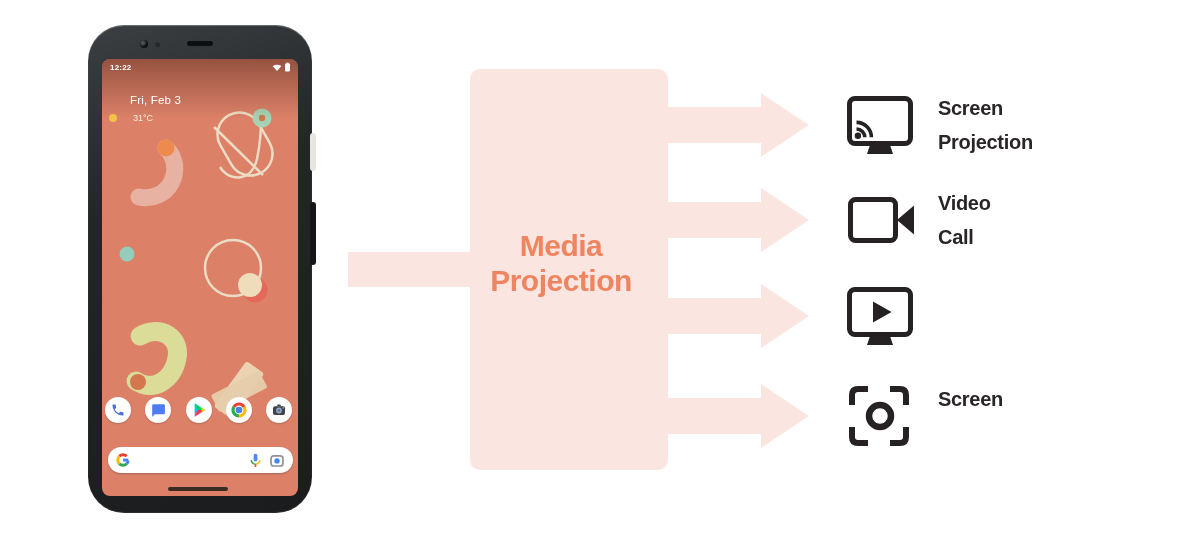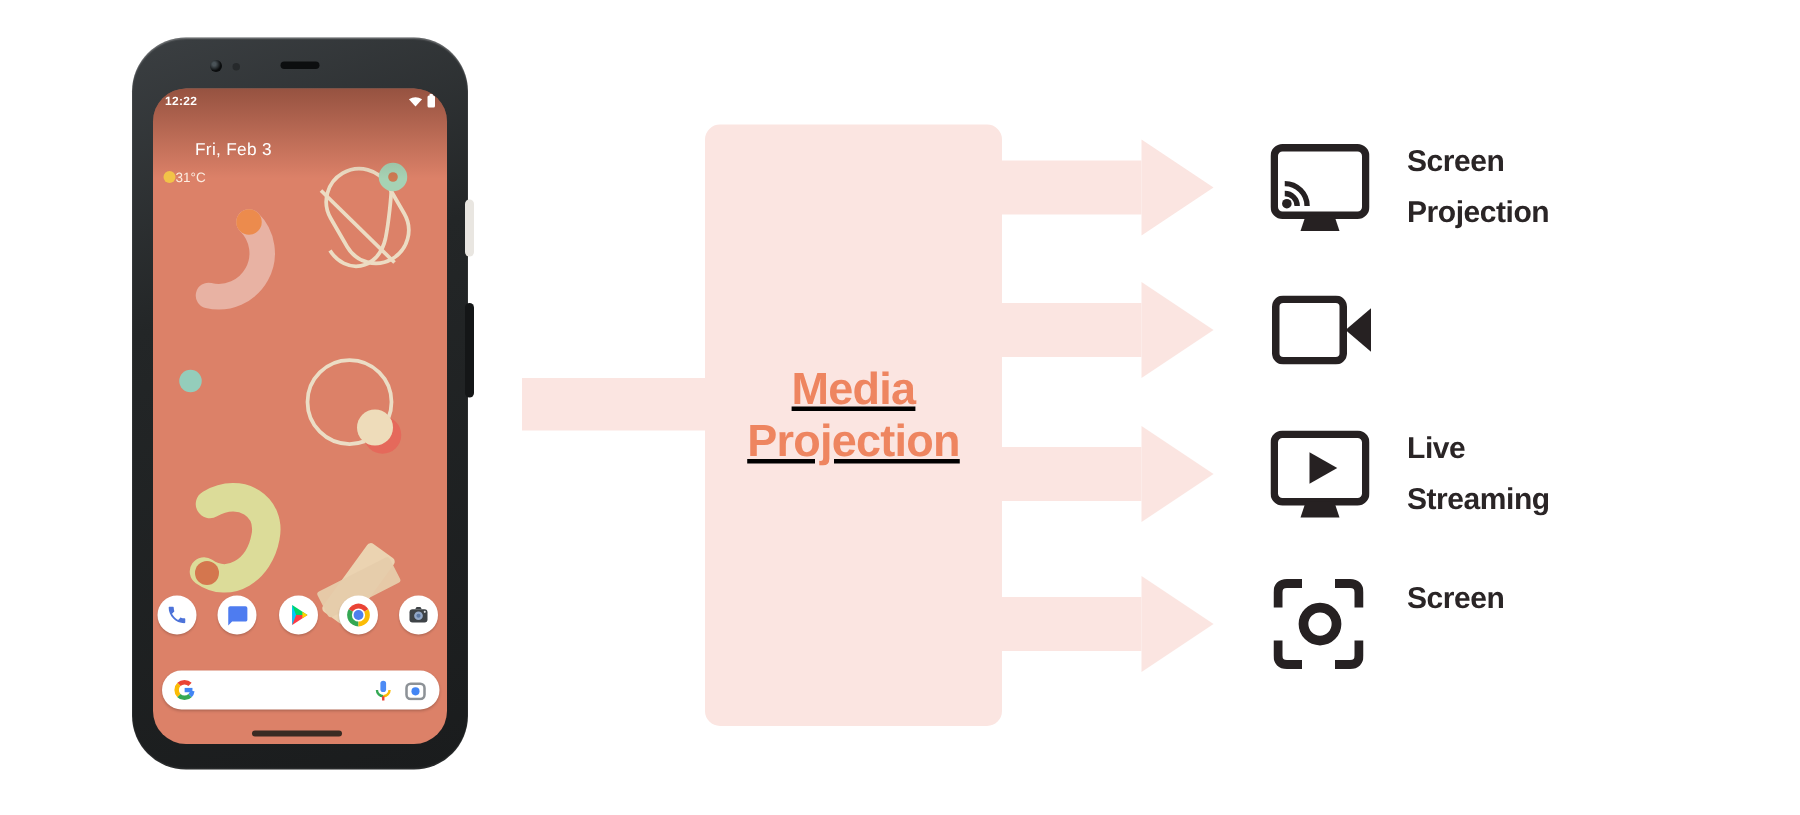--- a/index.html
+++ b/index.html
@@ -11,48 +11,48 @@
          background:linear-gradient(160deg,#3b3f42 0%,#232627 35%,#1a1c1d 100%);
          box-shadow:inset 0 1px 1px rgba(255,255,255,.28), inset 0 -1px 1px rgba(255,255,255,.08);}
   .side-btn{position:absolute;border-radius:3px;}
   .btn-power{right:-4px;top:108px;width:6px;height:38px;background:#e9e6e1;}
   .btn-vol{right:-4px;top:177px;width:6px;height:63px;background:#141617;}
   .cam-dot{position:absolute;left:52px;top:15px;width:8px;height:8px;border-radius:50%;
            background:radial-gradient(circle at 35% 35%,#4a5358 15%,#0a0c0d 60%);}
   .sensor-dot{position:absolute;left:67px;top:17px;width:5px;height:5px;border-radius:50%;background:#26292b;}
   .speaker{position:absolute;left:99px;top:16px;width:26px;height:5px;border-radius:3px;background:#0c0e0f;}
 
-  .screen{position:absolute;left:14px;top:34px;width:196px;height:437px;border-radius:22px;
+  .screen{position:absolute;left:14px;top:34px;width:196px;height:437px;border-radius:8px;
           overflow:hidden;background:#dc8168;}
   .wallpaper{position:absolute;left:0;top:0;}
   .scrim{position:absolute;left:0;top:0;width:100%;height:60px;
          background:linear-gradient(rgba(45,12,5,.40),rgba(45,12,5,0));}
   .statusbar{position:absolute;left:8px;right:7px;top:2px;height:12px;display:flex;
              justify-content:space-between;align-items:center;color:#fff;
              font-size:8px;font-weight:700;letter-spacing:.2px;}
   .sicons{display:flex;align-items:center;gap:2px;}
   .lock-date{position:absolute;left:7px;top:35px;color:#ffffff;font-size:11.5px;letter-spacing:.2px;padding-left:21px;}
-  .weather{position:absolute;left:7px;top:54px;display:flex;align-items:center;gap:0;
+  .weather{position:absolute;left:7px;top:54px;display:flex;align-items:center;gap:16px;
            color:rgba(255,246,236,.92);font-size:9px;}
   .sun{width:8px;height:8px;border-radius:50%;background:#f2c348;display:inline-block;}
 
   .dock-app{position:absolute;width:26px;height:26px;border-radius:50%;background:#ffffff;
             top:338px;display:flex;align-items:center;justify-content:center;
             box-shadow:0 1px 1.5px rgba(0,0,0,.18);}
   .searchbar{position:absolute;left:6px;top:388px;width:185px;height:26px;border-radius:13px;
              background:#ffffff;box-shadow:0 1px 2px rgba(0,0,0,.22);
              display:flex;align-items:center;justify-content:space-between;padding:0 9px 0 8px;
              box-sizing:border-box;}
   .sb-right{display:flex;align-items:center;gap:9px;}
   .home-ind{position:absolute;left:66px;top:428px;width:60px;height:3.5px;border-radius:2px;background:#3a2b23;}
 
   
   .band{position:absolute;left:348px;top:252px;width:124px;height:35px;background:#fbe5e1;}
-  .mpbox{position:absolute;left:470px;top:83px;width:198px;height:401px;border-radius:10px;
-         background:#fbe5e1;display:flex;align-items:center;justify-content:center;text-decoration:underline;}
+  .mpbox{position:absolute;left:470px;top:69px;width:198px;height:401px;border-radius:10px;
+         background:#fbe5e1;display:flex;align-items:center;justify-content:flex-start;}
   .mplabel{width:182px;text-align:center;font-size:30px;font-weight:700;color:#ee8560;
            line-height:35px;letter-spacing:-.5px;margin-top:-14px;}
   .shaft{position:absolute;left:668px;width:93px;height:36px;background:#fbe5e1;}
   .head{position:absolute;left:761px;width:0;height:0;border-left:48px solid #fbe5e1;
         border-top:32px solid transparent;border-bottom:32px solid transparent;}
   .item-icon{position:absolute;}
   .item-text{position:absolute;left:938px;width:200px;font-size:20px;font-weight:700;
              line-height:34px;color:#2a2526;letter-spacing:-.3px;}
 </style>
 </head>
@@ -194,30 +194,30 @@
   </svg>
   <div class="item-text" style="top:91px">
     <div>Screen</div>
     <div>Projection</div>
   </div>
 
   <svg class="item-icon" style="left:848px;top:197px" width="68" height="46" viewBox="0 0 68 46">
     <rect x="2.5" y="2.5" width="45" height="41" rx="5" fill="none" stroke="#262122" stroke-width="5"></rect>
     <path d="M49,23 L66,8.5 L66,37.5 Z" fill="#262122"></path>
   </svg>
+  <div class="item-text" style="top:186px">
+    <div>Video</div>
+    <div>Call</div>
+  </div>
 
   <svg class="item-icon" style="left:847px;top:287px" width="66" height="61" viewBox="0 0 66 61">
     <rect x="2.5" y="2.5" width="61" height="45" rx="5.5" fill="none" stroke="#262122" stroke-width="5"></rect>
     <path d="M23.5,47.5 L42.5,47.5 L46,58 L20,58 Z" fill="#262122"></path>
     <path d="M26,14.5 L26,35.5 L44.5,25 Z" fill="#262122"></path>
   </svg>
-  <div class="item-text" style="top:282px">
-    <div>Live</div>
-    <div>Streaming</div>
-  </div>
 
   <svg class="item-icon" style="left:849px;top:386px" width="60" height="60" viewBox="0 0 60 60">
     <path d="M3,19 L3,9 Q3,3 9,3 L19,3" fill="none" stroke="#262122" stroke-width="6"></path>
     <path d="M41,3 L51,3 Q57,3 57,9 L57,19" fill="none" stroke="#262122" stroke-width="6"></path>
     <path d="M3,41 L3,51 Q3,57 9,57 L19,57" fill="none" stroke="#262122" stroke-width="6"></path>
     <path d="M57,41 L57,51 Q57,57 51,57 L41,57" fill="none" stroke="#262122" stroke-width="6"></path>
     <circle cx="31" cy="30" r="11" fill="none" stroke="#262122" stroke-width="6.5"></circle>
   </svg>
   <div class="item-text" style="top:382px">
     <div>Screen</div>

